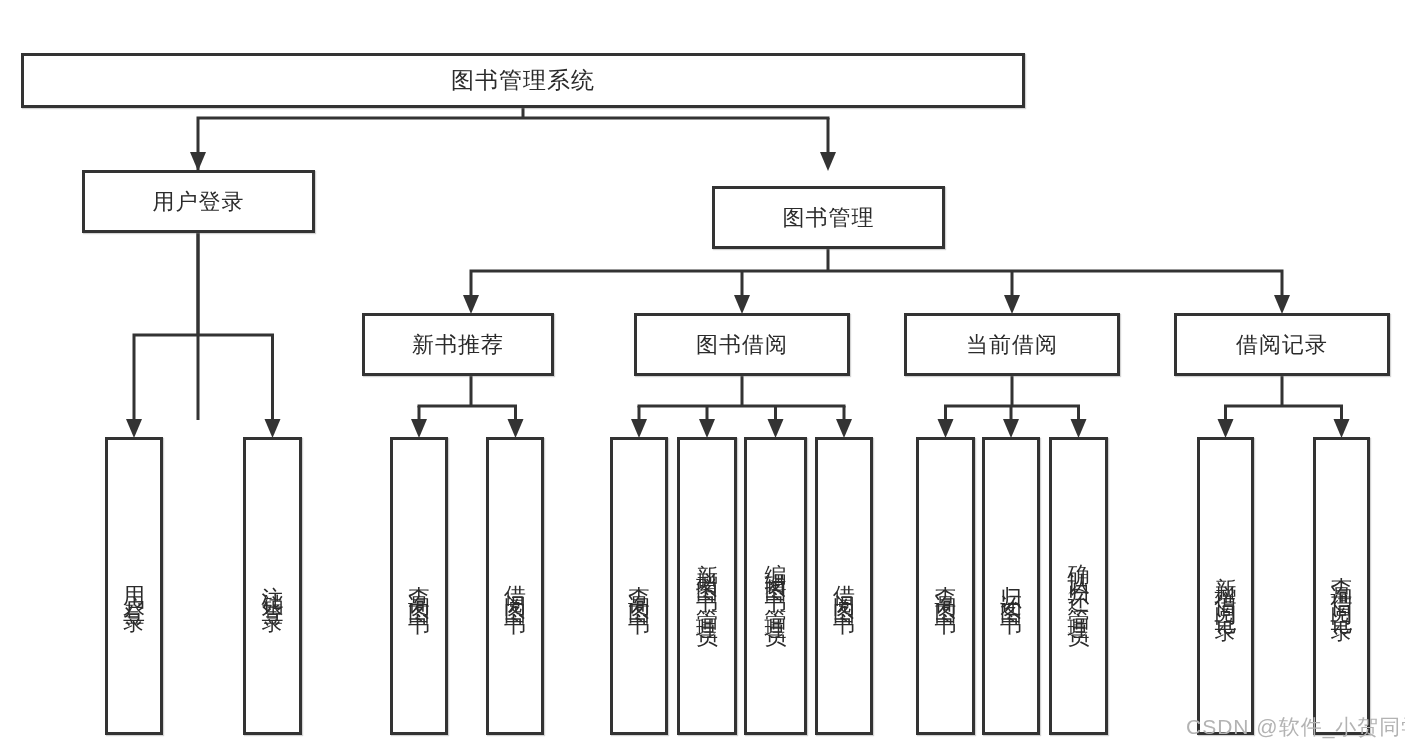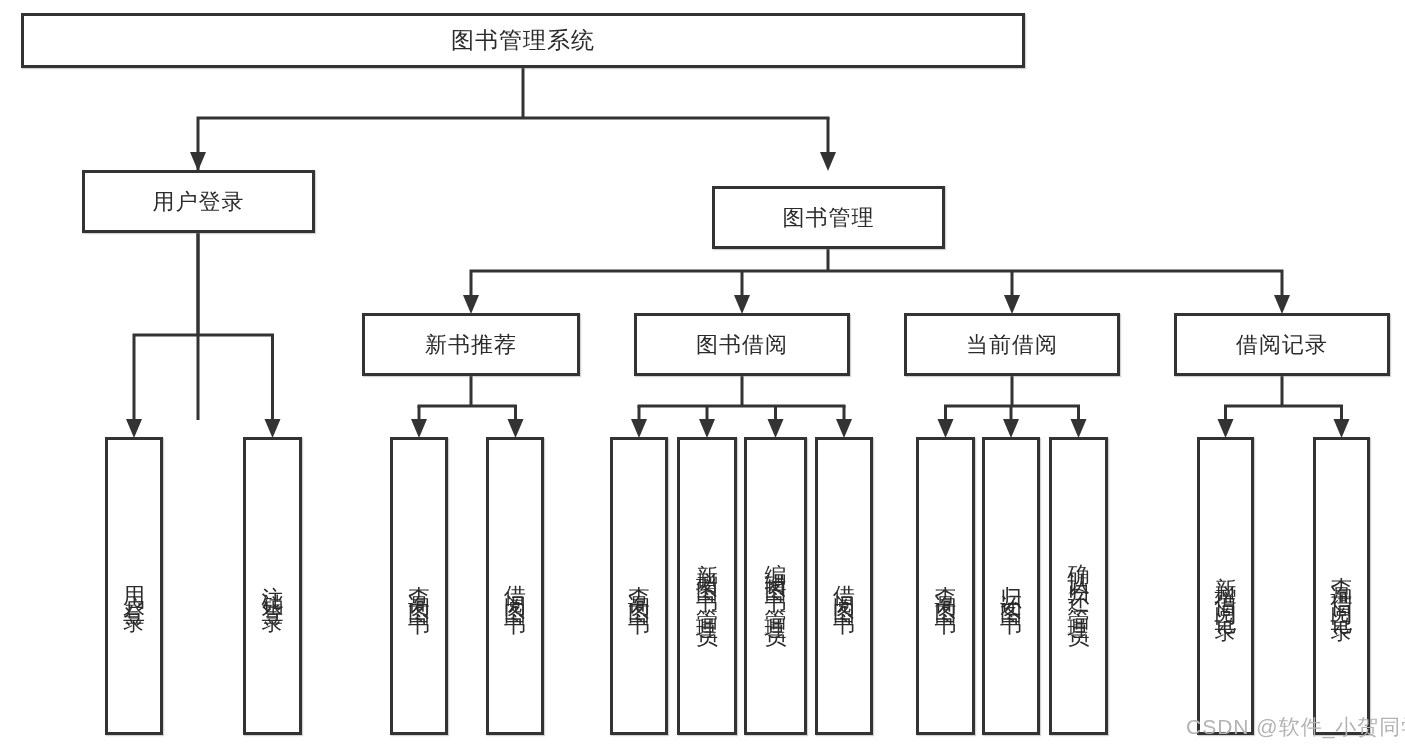--- a/index.html
+++ b/index.html
@@ -28,20 +28,21 @@
     display: flex;
     align-items: center;
     justify-content: center;
     color: #2b2b2b;
     font-size: 22px;
     letter-spacing: 1px;
     box-shadow: 1px 1px 1px rgba(130,130,130,0.35);
   }
   .node.root {
     font-size: 23px;
+    margin-top: 40px;
   }
   .leaf {
     position: absolute;
     box-sizing: border-box;
     border: 3px solid #333333;
     background: #ffffff;
     top: 437px;
     height: 298px;
     display: flex;
     align-items: center;
@@ -113,21 +114,21 @@
       <polygon points="1217.5,419 1233.5,419 1225.5,438"></polygon>
       <polygon points="1333.5,419 1349.5,419 1341.5,438"></polygon>
     </g>
   </svg>
 
   <div class="node root" style="left:21px; top:13px; width:1004px; height:55px;">图书管理系统</div>
 
   <div class="node" style="left:82px; top:170px; width:233px; height:63px;">用户登录</div>
   <div class="node" style="left:712px; top:170px; width:233px; height:63px;margin-top:16px;">图书管理</div>
 
-  <div class="node" style="left:362px; top:313px; width:218px; height:63px;">新书推荐</div>
+  <div class="node" style="left:362px; top:313px; width:192px; height:63px;">新书推荐</div>
   <div class="node" style="left:904px; top:313px; width:216px; height:63px;">当前借阅</div>
   <div class="node" style="left:634px; top:313px; width:216px; height:63px;">图书借阅</div>
   <div class="node" style="left:1174px; top:313px; width:216px; height:63px;">借阅记录</div>
 
   <div class="leaf" style="left:105px; width:58px;">
     <span>用户登录</span>
   </div>
   <div class="leaf" style="left:243px; width:59px;">
     <span>注销登录</span>
   </div>

